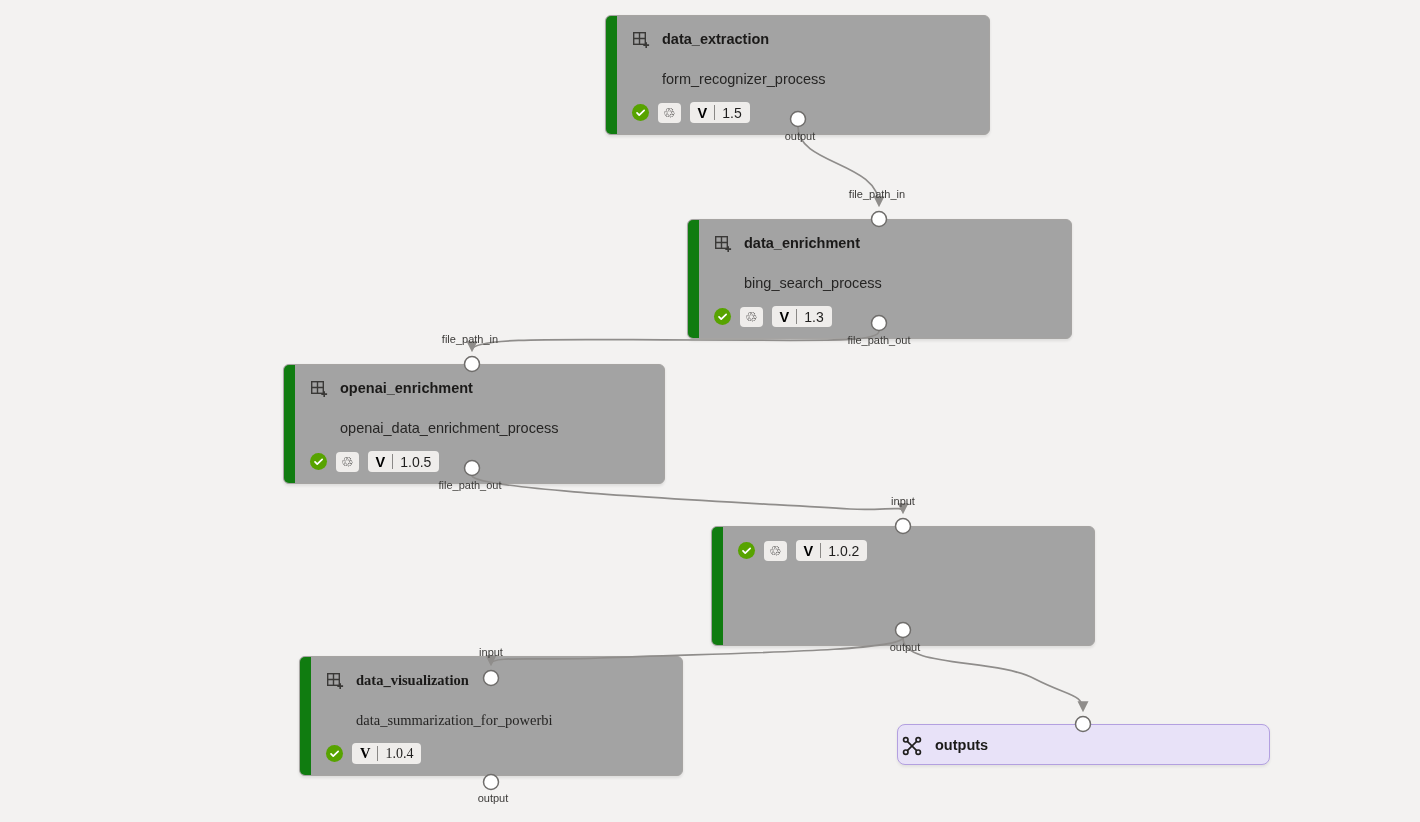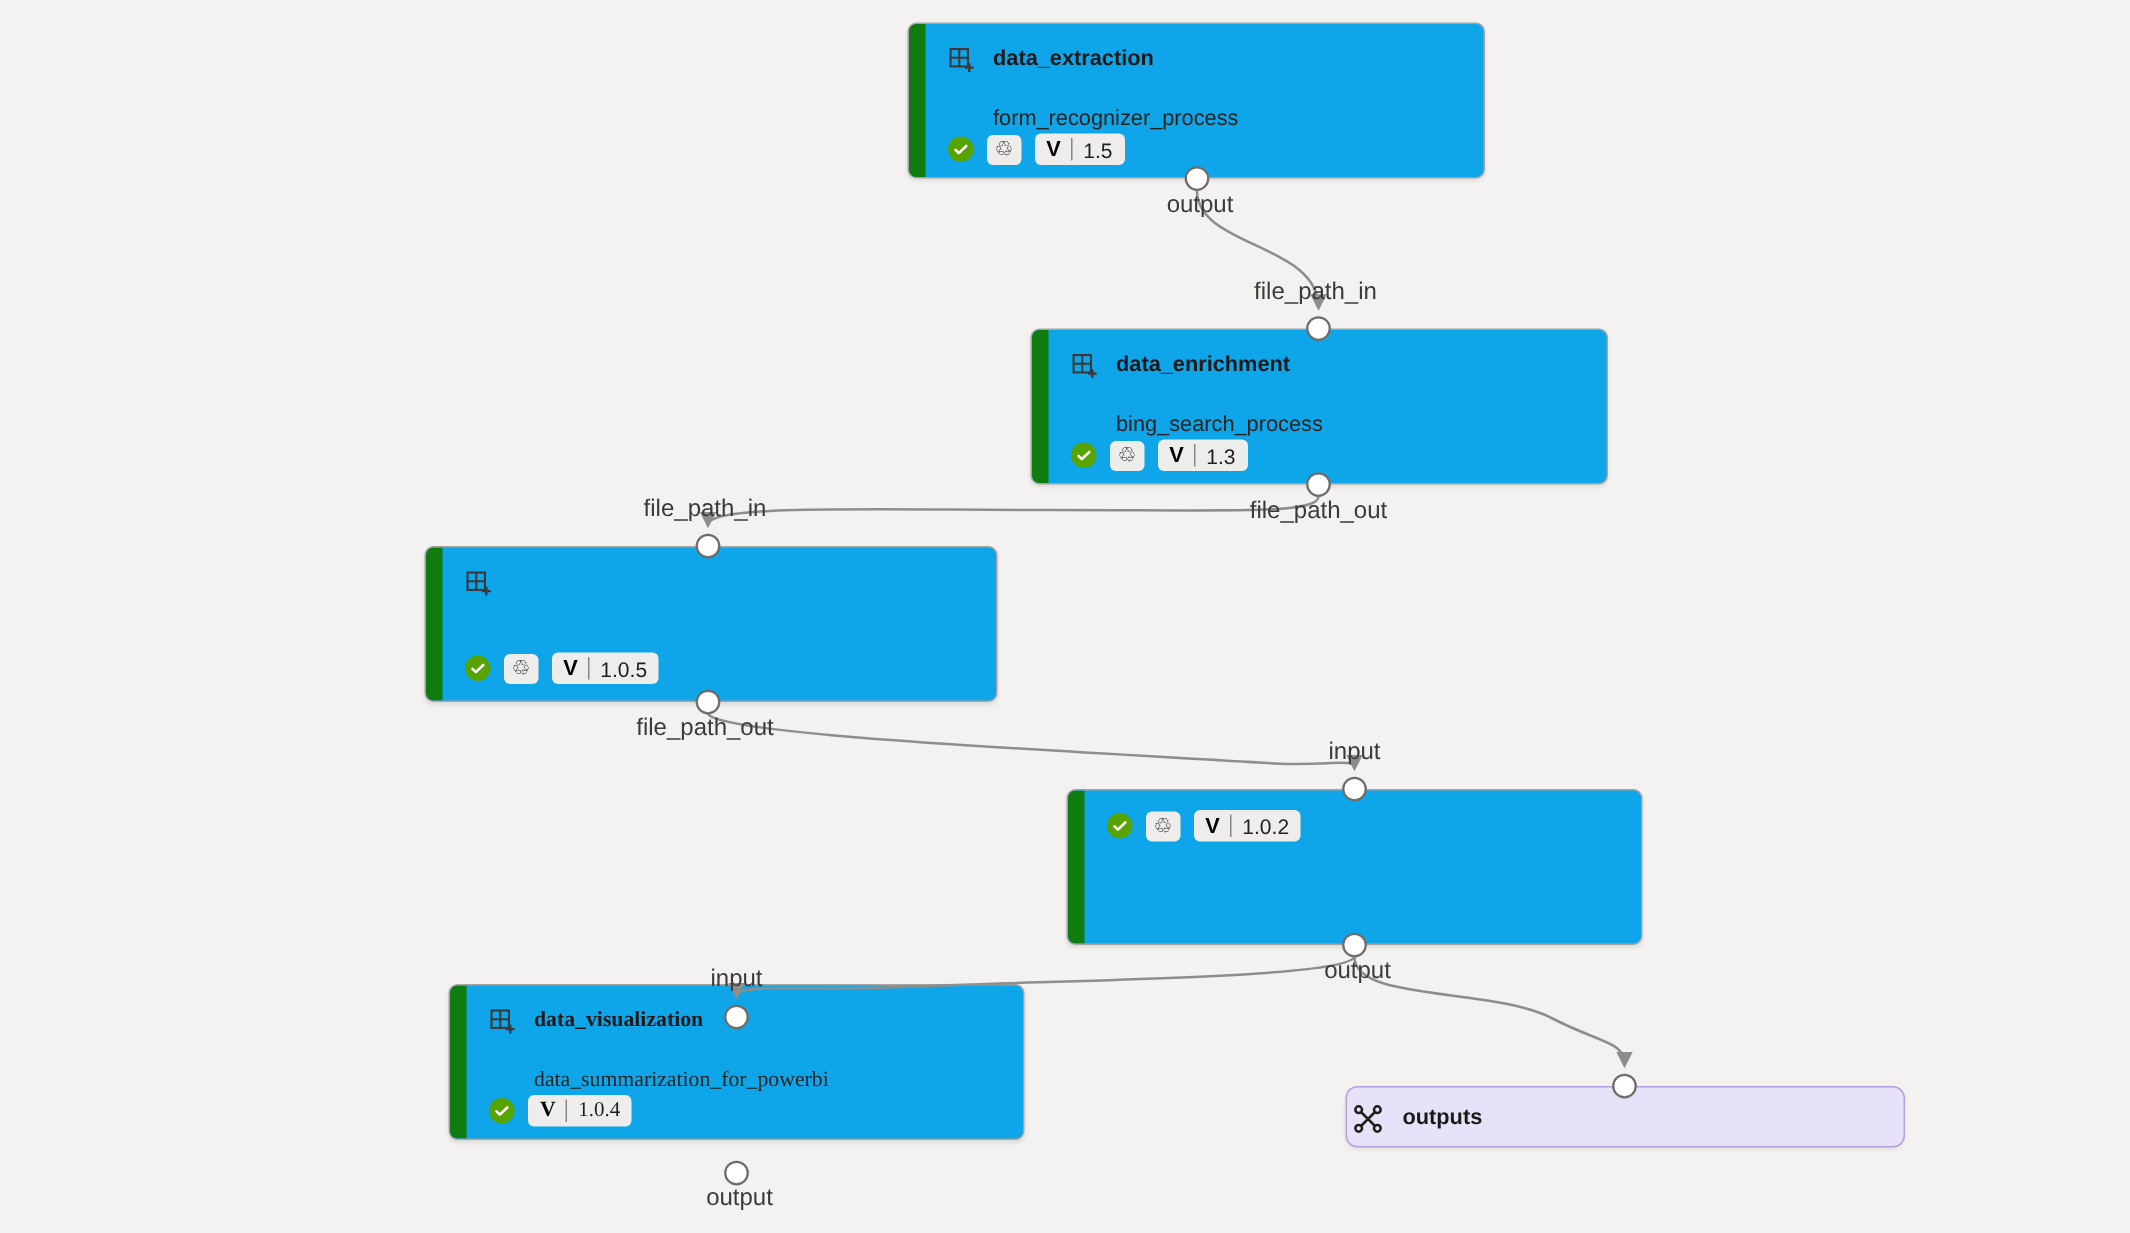--- a/index.html
+++ b/index.html
@@ -5,22 +5,22 @@
   html,body { margin:0; padding:0; }
   .canvas {
     position:relative; width:1420px; height:822px;
     background:#f3f2f1; overflow:hidden;
     font-family:"Liberation Sans", sans-serif;
   }
   svg.edge-layer { position:absolute; left:0; top:0; pointer-events:none; }
   svg.edge-layer path.edge { pointer-events:stroke; }
 
   .node {
-    position:absolute; width:385px; height:104px; box-sizing:border-box;
-    background:#0ea5e9; border:1px solid #a6a4a2; border-radius:6px;
+    position:absolute; width:385px; height:120px; box-sizing:border-box;
+    background:#a3a3a3; border:1px solid #a6a4a2; border-radius:6px;
     box-shadow:0 1.5px 3px rgba(0,0,0,.09);
     display:flex; overflow:hidden;
   }
   .accent { width:11px; flex:none; background:#107c10; }
   .node-body {
     flex:1; padding:13px 14px 11px 15px;
     display:flex; flex-direction:column; justify-content:space-between;
   }
   .node-header { display:flex; gap:12px; align-items:flex-start; }
   .comp-icon { flex:none; margin-top:2px; line-height:0; }
@@ -38,21 +38,21 @@
   }
   .version-badge {
     background:#efedeb; border-radius:4px; padding:0 8px; height:21px;
     display:flex; align-items:center; gap:7px; font-size:14px; color:#201f1e;
   }
   .version-badge .v { font-weight:bold; font-size:14.5px; color:#000; }
   .version-badge .sep { width:1px; height:15px; background:#8a8886; }
 
   .edge-label {
     position:absolute; transform:translateX(-50%);
-    font-size:16px; color:#3c3b39; white-space:nowrap; line-height:17px;
+    font-size:11px; color:#3c3b39; white-space:nowrap; line-height:17px;
   }
 
   .outputs-node {
     position:absolute; left:897px; top:724px; width:373px; height:41px;
     box-sizing:border-box; background:#e8e2f8; border:1px solid #b3a0e0;
     border-radius:8px; display:flex; align-items:center; gap:13px;
     padding:0 4px; box-shadow:0 1.5px 3px rgba(0,0,0,.07);
   }
   .outputs-label { font-weight:bold; font-size:14.5px; color:#1b1a19; }
 </style>
@@ -135,20 +135,24 @@
       <div class="node-header">
         <span class="comp-icon">
           <svg width="18" height="18" viewBox="0 0 18 18">
               <g fill="none" stroke="#3a3937" stroke-width="1.4">
                 <rect x="1.7" y="1.7" width="11.6" height="11.6"></rect>
                 <path d="M1.7 7.5 H13.3 M7.5 1.7 V13.3"></path>
                 <path d="M14.2 11.2 v5.8 M11.3 14.1 h5.8" stroke-width="1.6"></path>
               </g>
             </svg>
         </span>
+        <div>
+          <div class="node-title">openai_enrichment</div>
+          <div class="node-subtitle">openai_data_enrichment_process</div>
+        </div>
       </div>
       <div class="badge-row">
         <span class="check-icon">
           <svg width="11" height="11" viewBox="0 0 12 12">
               <path d="M2.2 6.4 l2.4 2.4 L10 3.6" fill="none" stroke="#fff" stroke-width="1.9" stroke-linecap="round" stroke-linejoin="round"></path>
             </svg>
         </span>
         <span class="reuse-badge">♲</span>
         <span class="version-badge">
           <span class="v">V</span>

